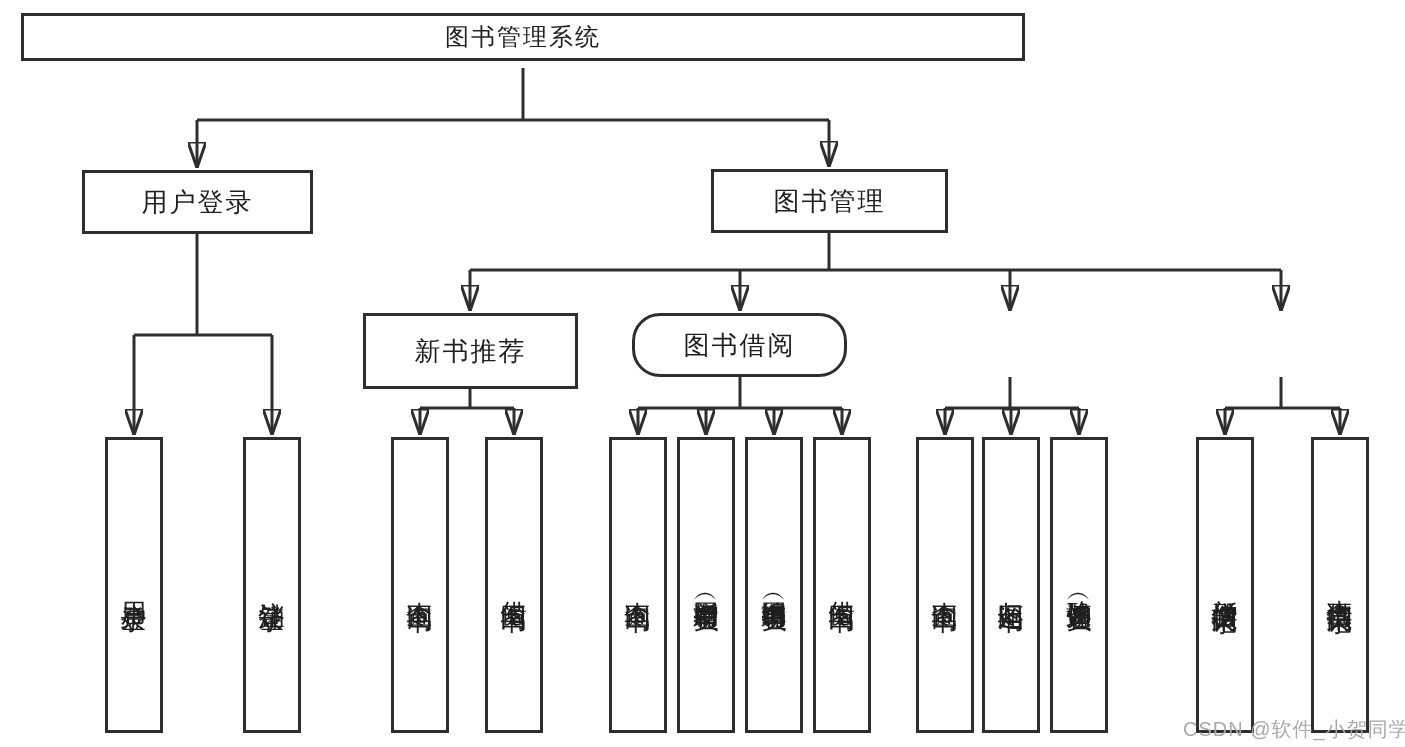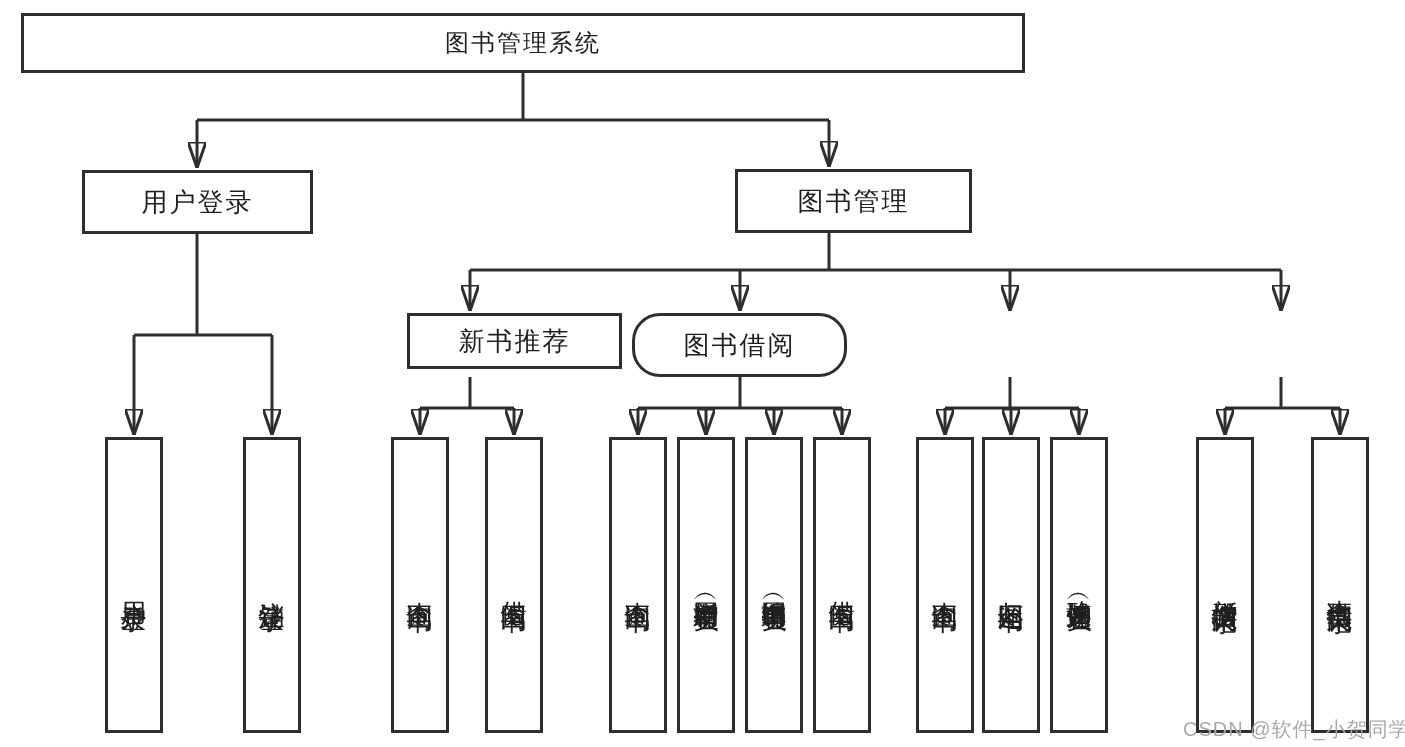--- a/index.html
+++ b/index.html
@@ -36,28 +36,28 @@
     display: flex;
     align-items: center;
     justify-content: center;
     z-index: 2;
     line-height: 1;
   }
 
   .hnode { font-size: 26px; letter-spacing: 2px; }
 
   .root-node {
-    left: 21px; top: 13px; width: 1004px; height: 60px;
+    left: 21px; top: 13px; width: 1004px; height: 48px;
     font-size: 24px; letter-spacing: 2px;
   }
 
   .pos-user-login { left: 82px;  top: 170px; width: 231px; height: 64px; }
-  .pos-book-mgmt  { left: 711px; top: 169px; width: 237px; height: 64px; margin-left: 24px; }
+  .pos-book-mgmt  { left: 711px; top: 169px; width: 237px; height: 64px; }
 
-  .pos-newbook { left: 363px;  top: 313px; width: 215px; height: 56px; margin-left: 44px; }
+  .pos-newbook { left: 363px;  top: 313px; width: 215px; height: 76px; }
   .pos-borrow  { left: 632px;  top: 313px; width: 215px; height: 64px; border-radius: 28px; }
   .pos-current { left: 902px;  top: 313px; width: 215px; height: 64px; }
   .pos-records { left: 1173px; top: 313px; width: 217px; height: 64px; }
 
   .leaf {
     top: 437px;
     width: 58px;
     height: 296px;
     writing-mode: vertical-rl;
     text-orientation: mixed;

